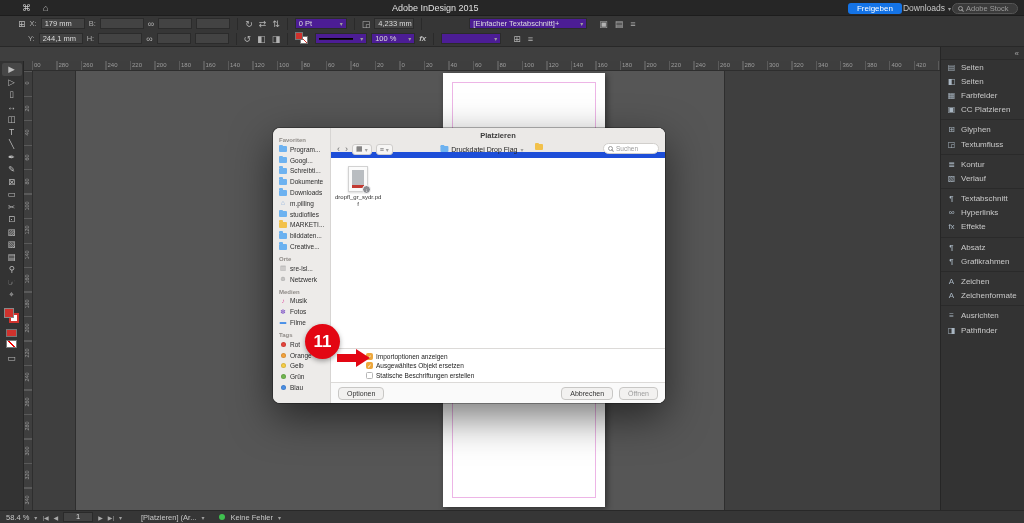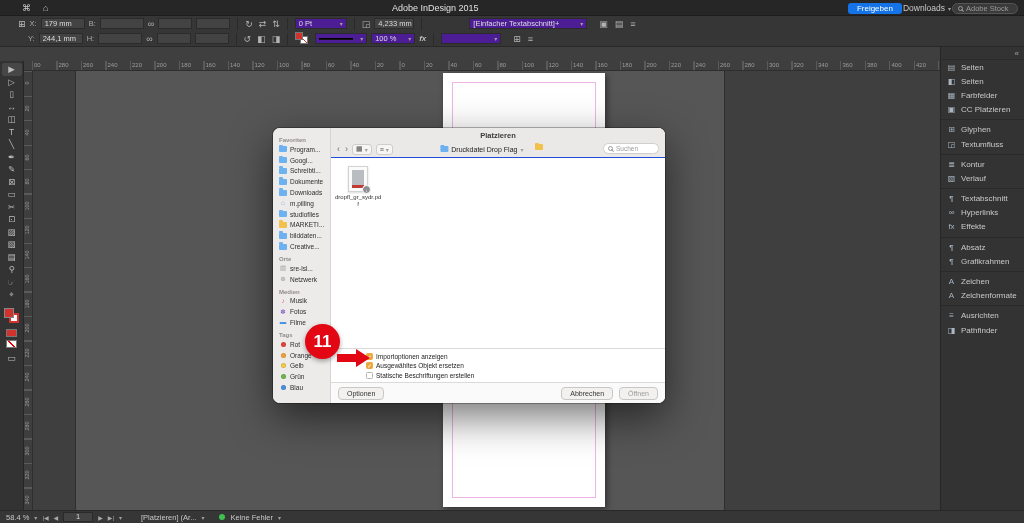--- a/index.html
+++ b/index.html
@@ -132,21 +132,21 @@
   .sb-header { color:#8f8b87; font-size:6px; font-weight:bold; margin:4px 0 1px; }
   .sb-item { display:flex; align-items:center; gap:3px; height:10.8px; white-space:nowrap; overflow:hidden; }
   .sb-label { font-size:6.5px; color:#2c2c2c; }
   .fld { width:8px; height:6px; flex:none; background:#6db2f0; border-radius:1px; position:relative; }
   .fld::before { content:""; position:absolute; left:0; top:-1.5px; width:4px; height:2px; background:inherit; border-radius:1px 1px 0 0; }
   .fld.yellow { background:#f2c14b; }
   .sbi { width:8px; flex:none; text-align:center; font-size:6.5px; line-height:1; }
   .tag-dot { width:5px; height:5px; border-radius:50%; flex:none; margin:0 1.5px; border:1px solid rgba(0,0,0,.12); }
 
   .dlg-main { flex:1; display:flex; flex-direction:column; background:#fff; }
-  .dlg-top { background:#ebe9e7; border-bottom:1px solid #1d4ed8; height:30px; flex:none; position:relative; padding:2px 6px 0; }
+  .dlg-top { background:#ebe9e7; border-bottom:6px solid #1d4ed8; height:30px; flex:none; position:relative; padding:2px 6px 0; }
   .dlg-title { text-align:center; font-size:7.5px; font-weight:bold; color:#3a3a3a; line-height:11px; }
   .dlg-toolbar { display:flex; align-items:center; gap:4px; height:16px; position:relative; }
   .navs { display:flex; gap:5px; color:#6f6f6f; font-size:9px; line-height:1; }
   .seg { background:#f6f5f4; border:1px solid #cfcdcb; border-radius:3px; height:11px; display:flex; align-items:center; gap:2px; padding:0 3px; color:#555; font-size:7px; }
   .path-dd { position:absolute; left:45%; transform:translateX(-50%); display:flex; align-items:center; gap:3px; font-size:7px; color:#222; }
   .yfolder { position:absolute; left:198px; top:3px; }
   .dlg-search { position:absolute; right:0; top:2px; background:#fff; border:1px solid #d1cfcc; border-radius:7px; height:11px; width:56px;
     display:flex; align-items:center; gap:3px; padding:0 4px; color:#9b9b9b; font-size:6.5px; }
   .dlg-search .mag { border-color:#9b9b9b; } .dlg-search .mag::after { background:#9b9b9b; }
 

